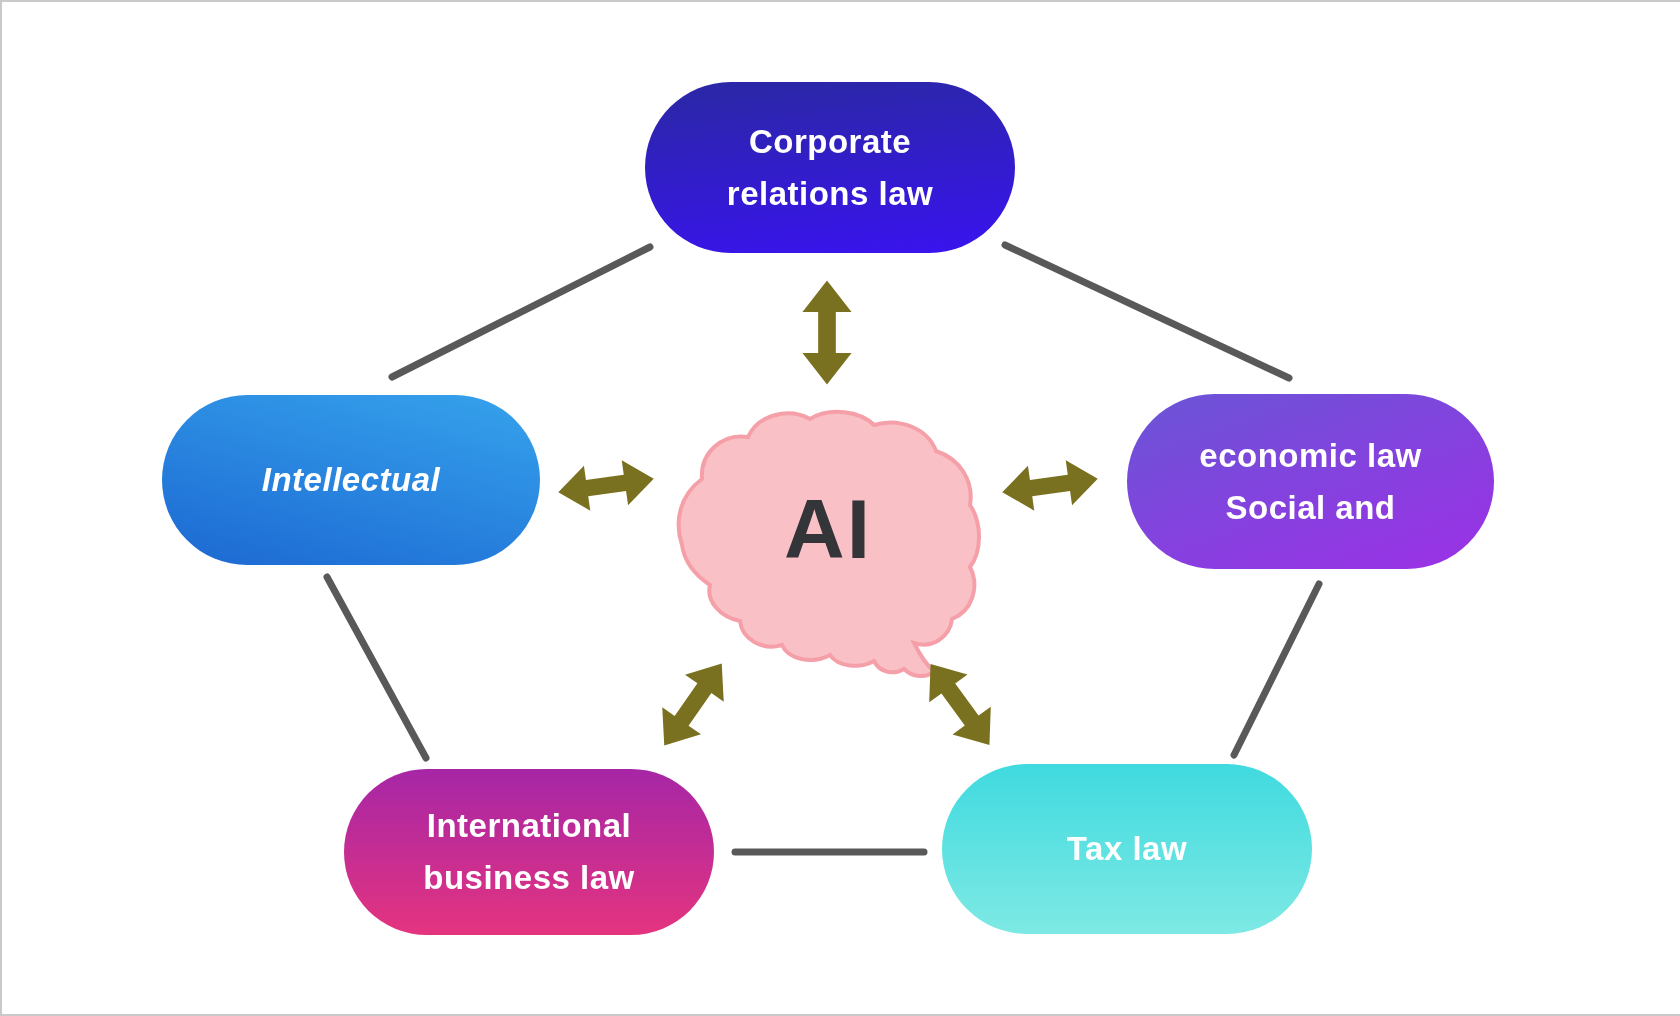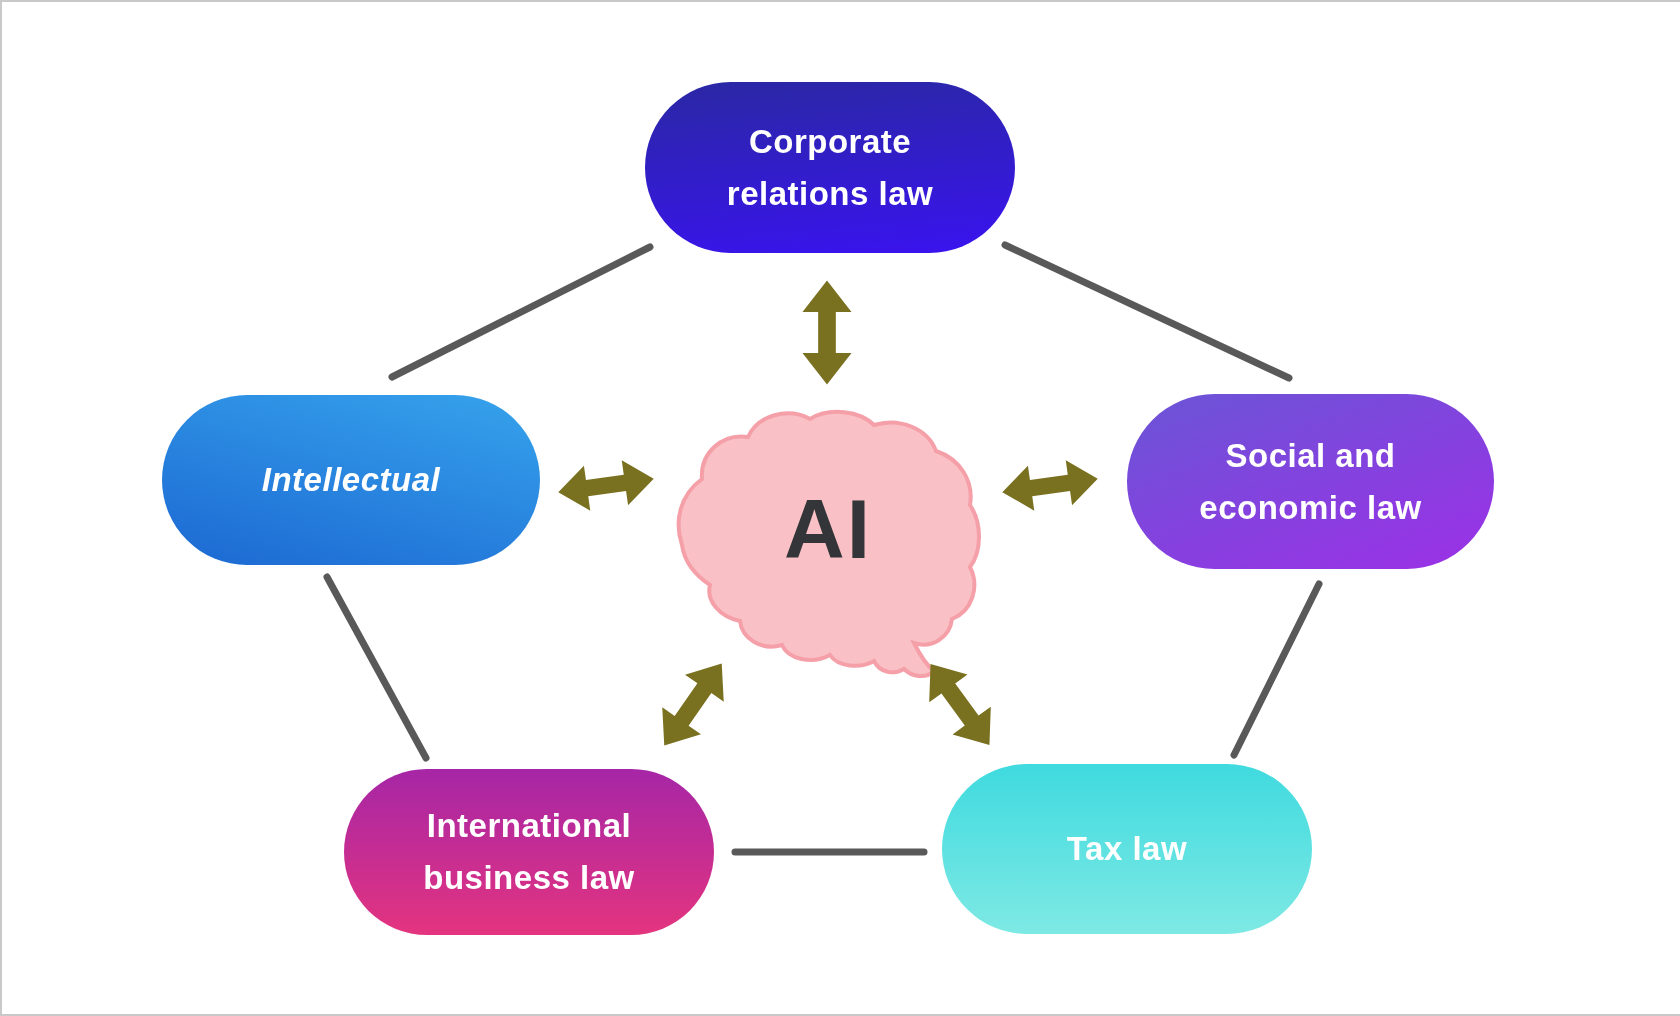--- a/index.html
+++ b/index.html
@@ -113,22 +113,22 @@
   </svg>
 
   <div class="node" id="node-corporate" style="background: linear-gradient(175deg, rgb(42, 40, 163), rgb(58, 19, 240)); color: rgb(255, 255, 255);">
     <span>Corporate</span>
     <span>relations law</span>
   </div>
   <div class="node" id="node-intellectual" style="background: linear-gradient(195deg, rgb(54, 163, 236), rgb(28, 104, 210)); color: rgb(255, 255, 255); font-style: italic;">
     <span>Intellectual</span>
   </div>
   <div class="node" id="node-social" style="background: linear-gradient(160deg, rgb(106, 85, 214), rgb(156, 48, 230)); color: rgb(255, 255, 255);">
+    <span>economic law</span>
     <span>Social and</span>
-    <span>economic law</span>
   </div>
   <div class="node" id="node-tax" style="background: linear-gradient(rgb(63, 218, 223), rgb(126, 233, 228)); color: rgb(255, 255, 255);">
     <span>Tax law</span>
     <span></span>
   </div>
   <div class="node" id="node-international" style="background: linear-gradient(rgb(166, 38, 166), rgb(228, 52, 127)); color: rgb(255, 255, 255);">
     <span>International</span>
     <span>business law</span>
   </div>
 

